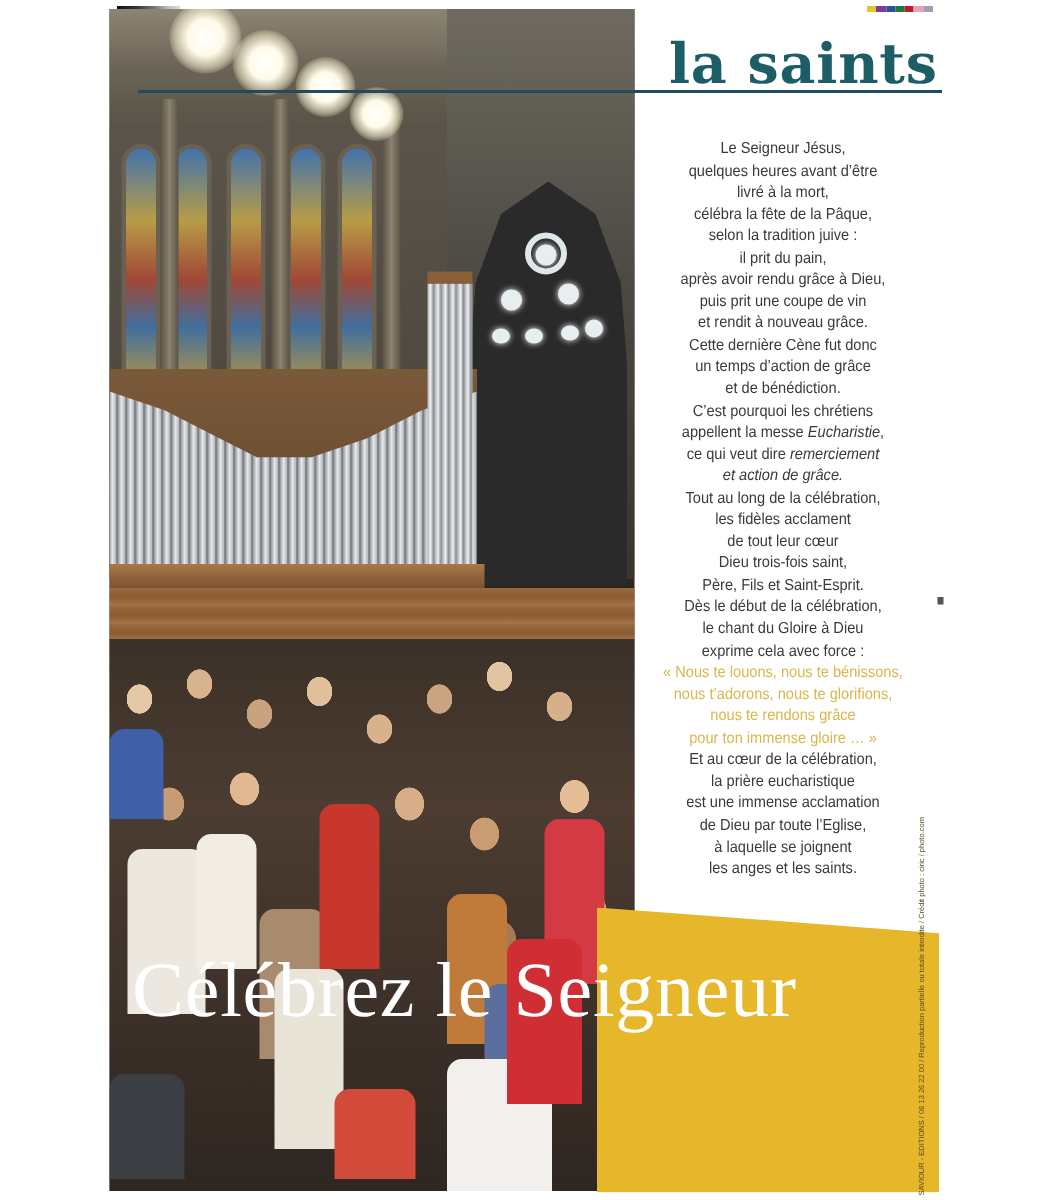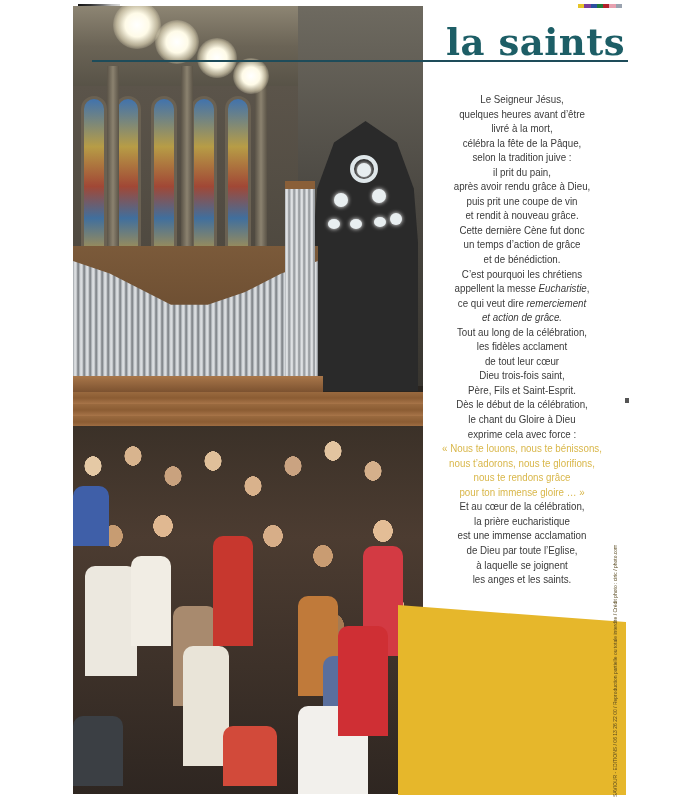--- a/index.html
+++ b/index.html
@@ -263,15 +263,16 @@
     <span class="line">de Dieu par toute l’Eglise,</span>
     <span class="line">à laquelle se joignent</span>
     <span class="line">les anges et les saints.</span>
   </div>
 
 <div class="tiny-mark"></div>
 
 <div class="yellow-block"></div>
 
 <div class="headline">
+  <span class="l1">Célébrez le Seigneur</span>
 </div>
 
 <div class="credit">SAVIOUR - EDITIONS / 06 13 26 22 00 / Reproduction partielle ou totale interdite / Crédit photo : ciric / photo.com</div>
 
 </body></html>

